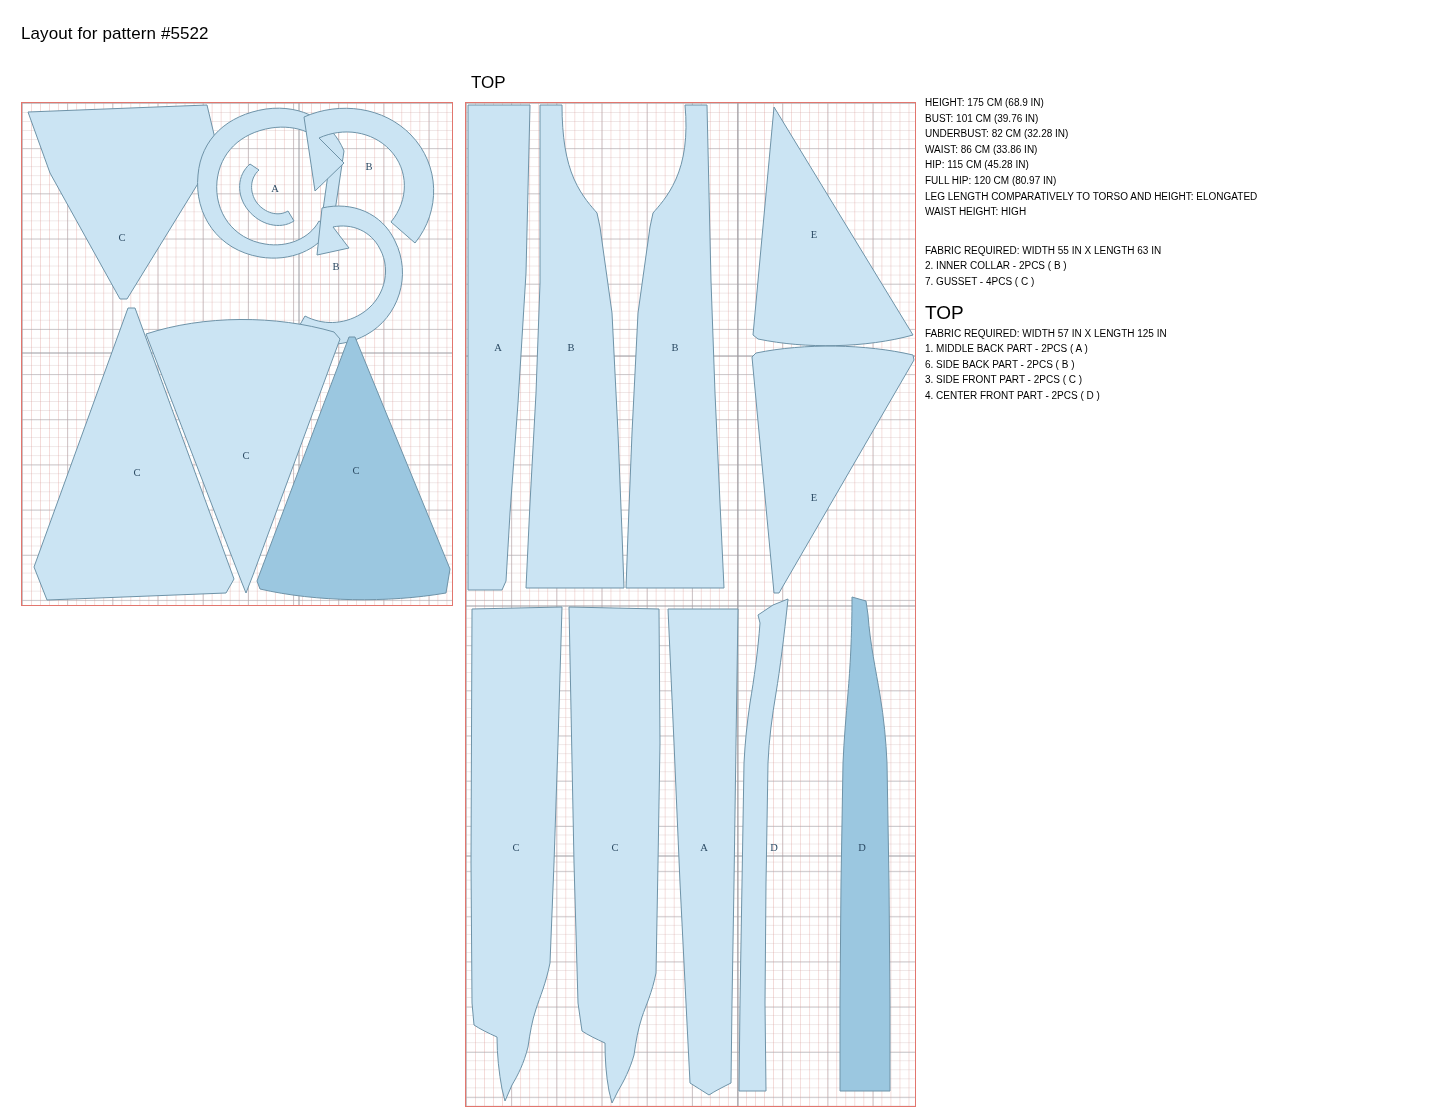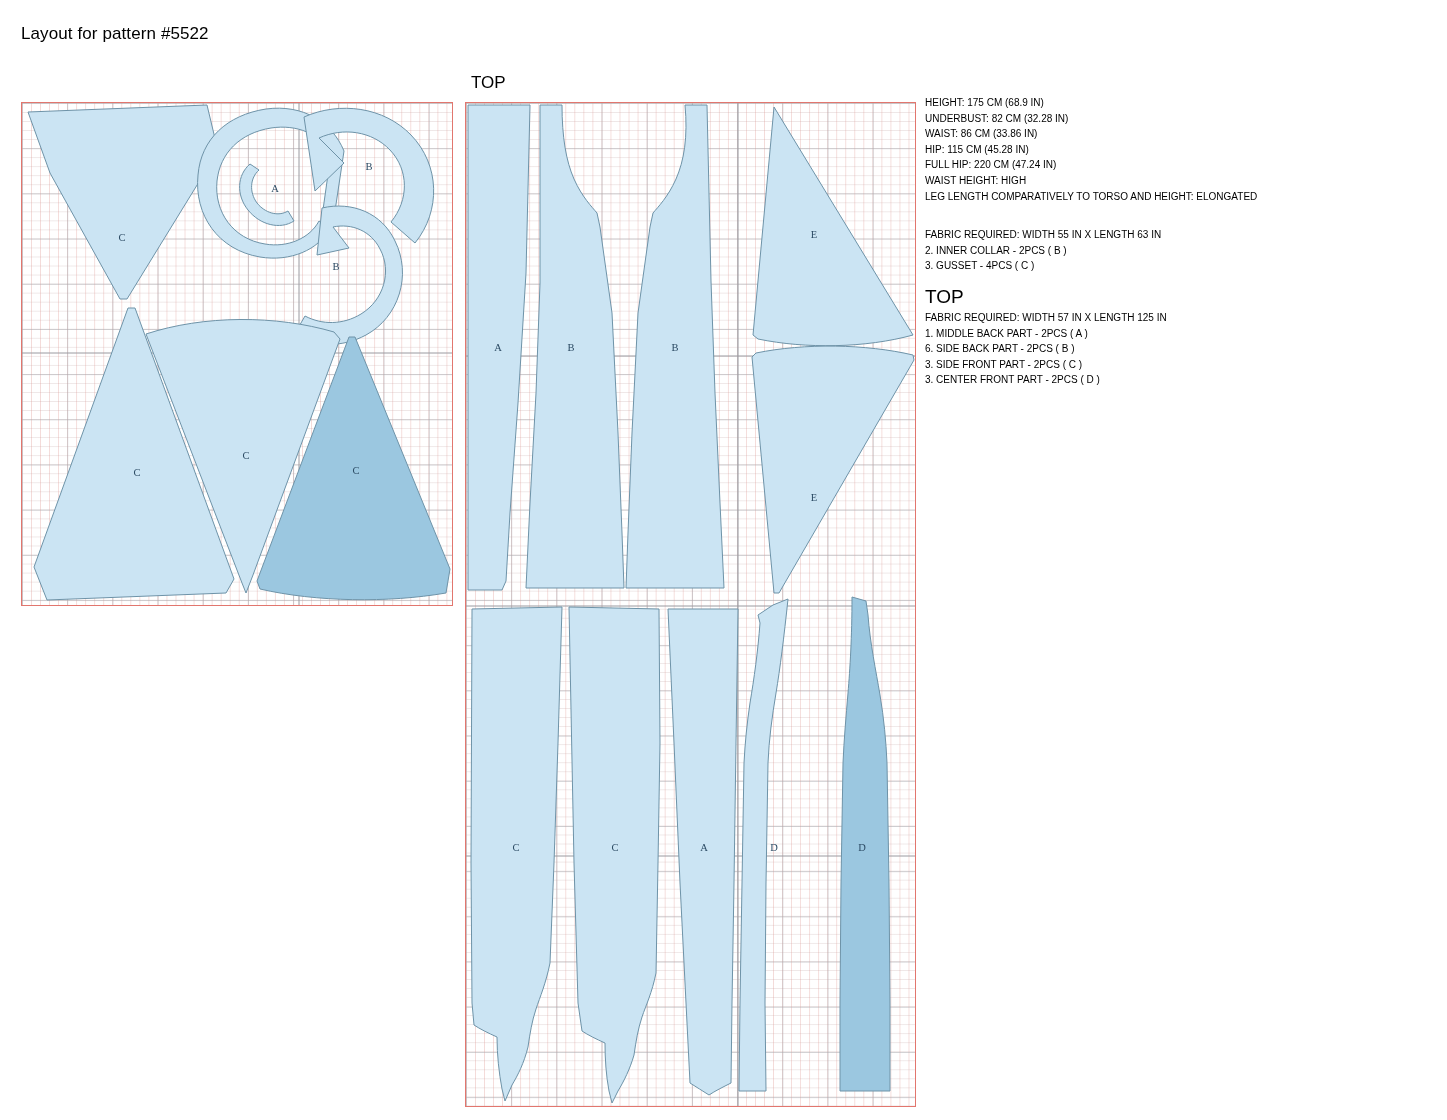--- a/index.html
+++ b/index.html
@@ -268,38 +268,39 @@
     <text class="piece-label" x="238" y="748" text-anchor="middle">A</text>
     <text class="piece-label" x="308" y="748" text-anchor="middle">D</text>
     <text class="piece-label" x="396" y="748" text-anchor="middle">D</text>
   </svg>
 </div>
 
 <div id="spec-column">
 
   <div>
     <div class="spec-line">HEIGHT: 175 CM (68.9 IN)</div>
+    <div class="spec-line">BUST: 101 CM (39.76 IN)</div>
     <div class="spec-line">UNDERBUST: 82 CM (32.28 IN)</div>
     <div class="spec-line">WAIST: 86 CM (33.86 IN)</div>
     <div class="spec-line">HIP: 115 CM (45.28 IN)</div>
-    <div class="spec-line">FULL HIP: 220 CM (47.24 IN)</div>
+    <div class="spec-line">FULL HIP: 120 CM (80.97 IN)</div>
+    <div class="spec-line">LEG LENGTH COMPARATIVELY TO TORSO AND HEIGHT: ELONGATED</div>
     <div class="spec-line">WAIST HEIGHT: HIGH</div>
-    <div class="spec-line">LEG LENGTH COMPARATIVELY TO TORSO AND HEIGHT: ELONGATED</div>
   </div>
 
   <div class="spec-gap"></div>
 
   <div>
     <div class="spec-line">FABRIC REQUIRED: WIDTH 55 IN X LENGTH 63 IN</div>
     <div class="spec-line">2. INNER COLLAR - 2PCS ( B )</div>
-    <div class="spec-line">3. GUSSET - 4PCS ( C )</div>
+    <div class="spec-line">7. GUSSET - 4PCS ( C )</div>
   </div>
 
   <div>
     <div class="spec-heading">TOP</div>
     <div class="spec-line">FABRIC REQUIRED: WIDTH 57 IN X LENGTH 125 IN</div>
     <div class="spec-line">1. MIDDLE BACK PART - 2PCS ( A )</div>
     <div class="spec-line">6. SIDE BACK PART - 2PCS ( B )</div>
     <div class="spec-line">3. SIDE FRONT PART - 2PCS ( C )</div>
-    <div class="spec-line">3. CENTER FRONT PART - 2PCS ( D )</div>
+    <div class="spec-line">4. CENTER FRONT PART - 2PCS ( D )</div>
   </div>
 
 </div>
 
 </body></html>

